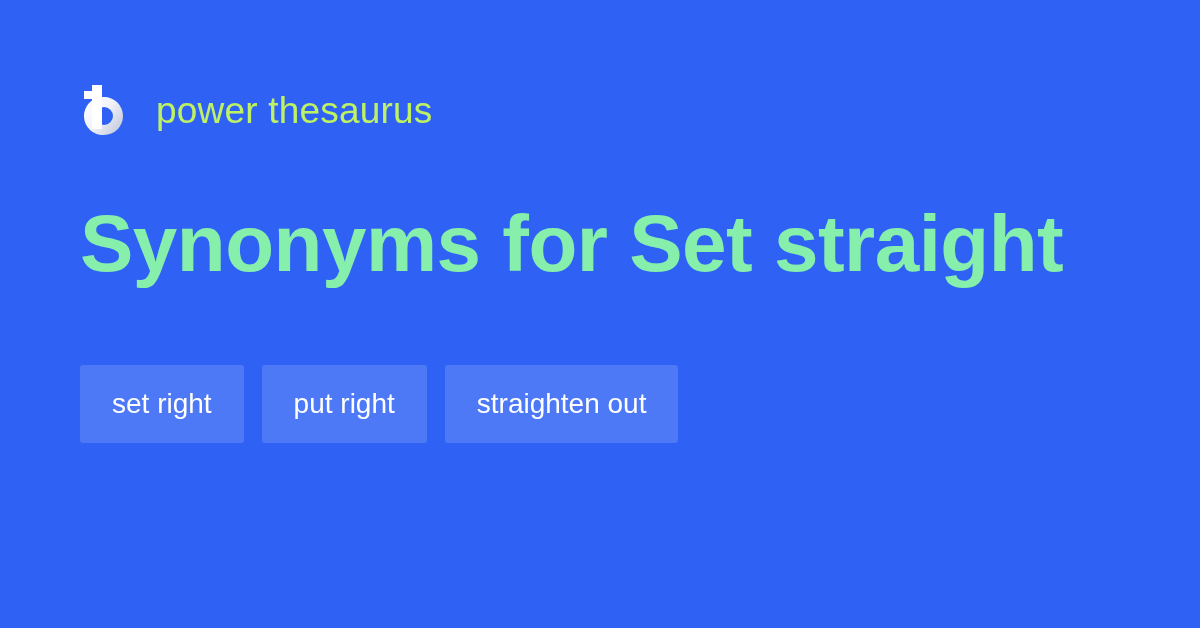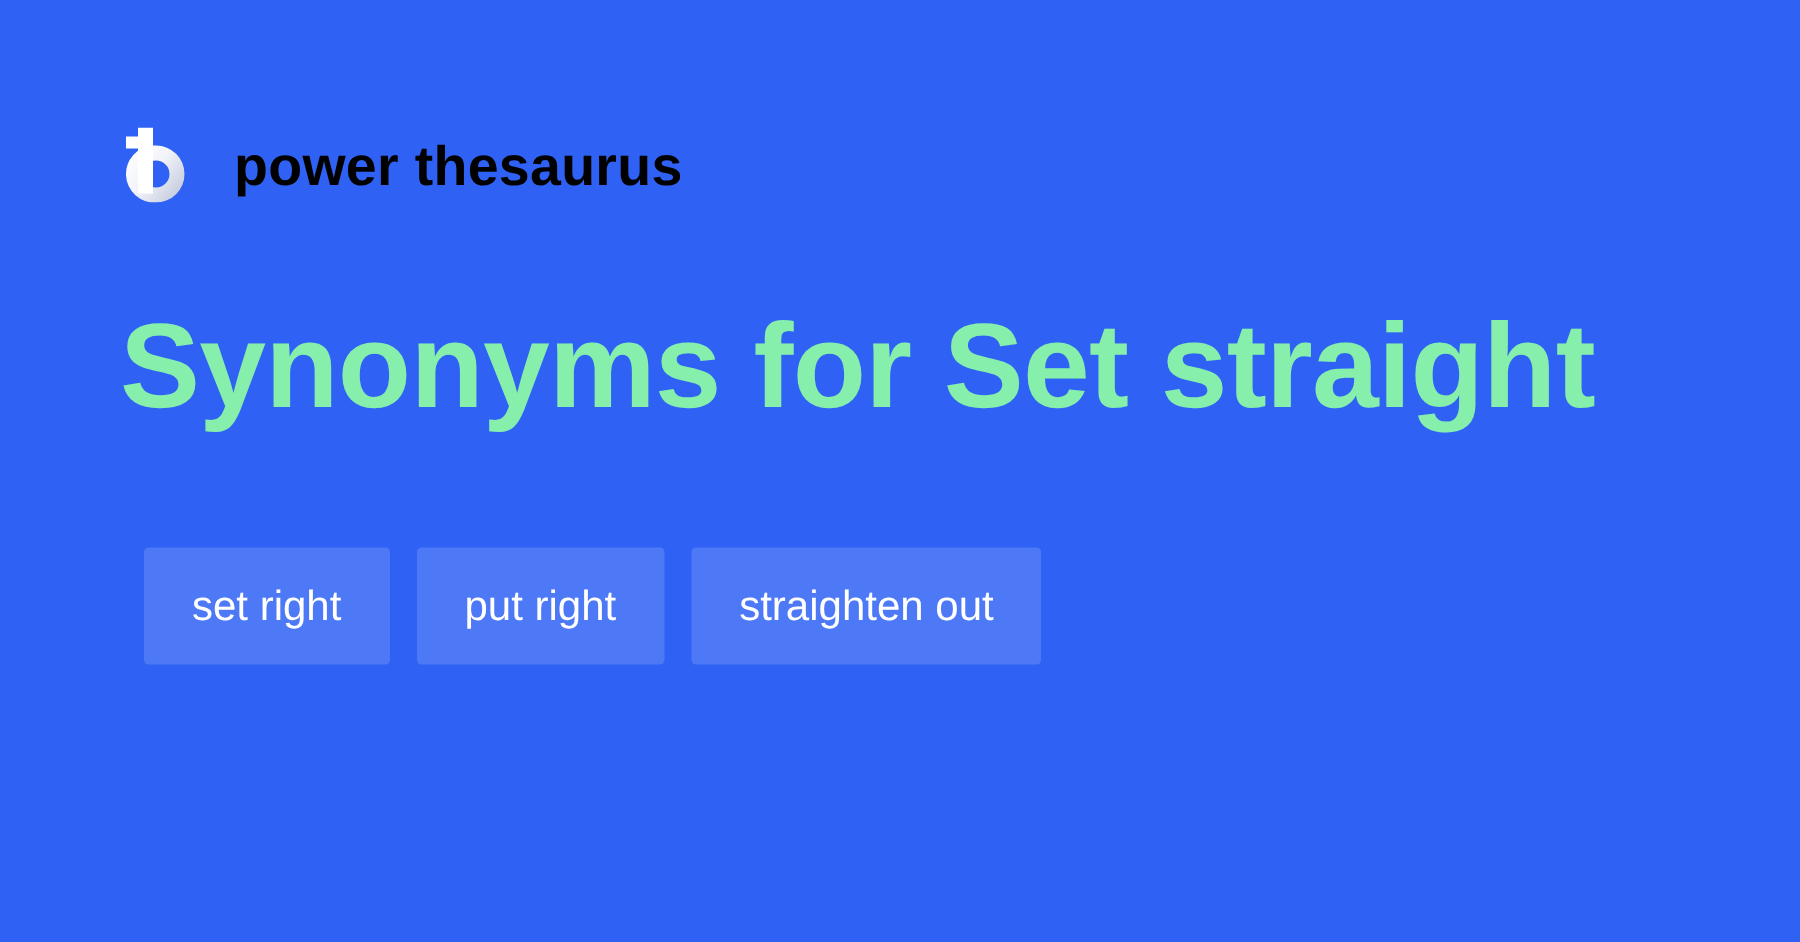--- a/index.html
+++ b/index.html
@@ -36,24 +36,24 @@
 
   .brand-logo {
     width: 48px;
     height: 50px;
     display: block;
     flex: 0 0 auto;
   }
 
   .brand-name {
     margin-left: 28px;
-    color: #000000;
+    color: #bef264;
     font-size: 37px;
     line-height: 1;
-    font-weight: 700;
+    font-weight: 400;
     letter-spacing: 0.2px;
     white-space: nowrap;
     text-transform: lowercase;
   }
 
   
   .headline {
     position: absolute;
     left: 80px;
     top: 196px;
@@ -62,21 +62,21 @@
     font-size: 80px;
     line-height: 96px;
     font-weight: 700;
     letter-spacing: -0.5px;
     white-space: nowrap;
   }
 
   
   .chips {
     position: absolute;
-    left: 96px;
+    left: 80px;
     top: 365px;
     width: 1040px;
     display: flex;
     flex-wrap: wrap;
     gap: 18px;
     align-content: flex-start;
   }
 
   .chip {
     background: #4d79f6;

